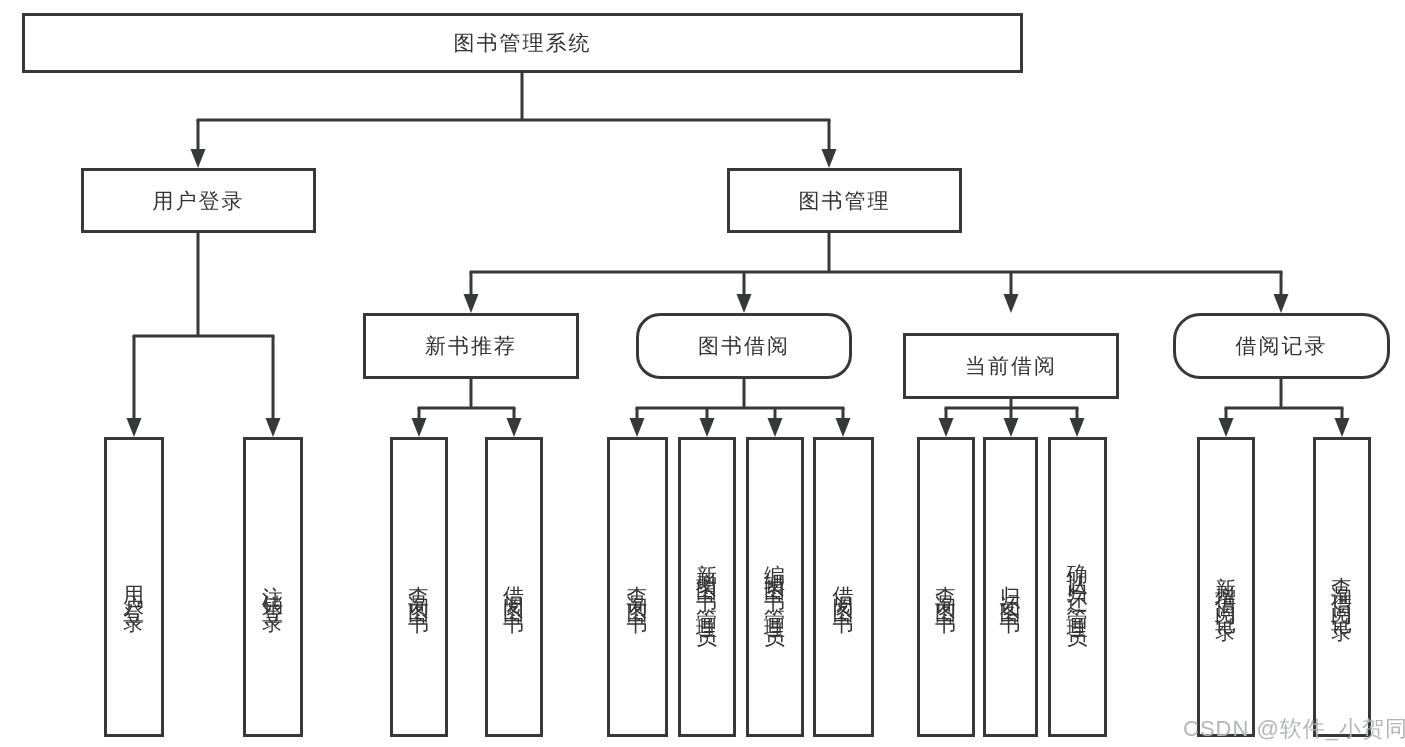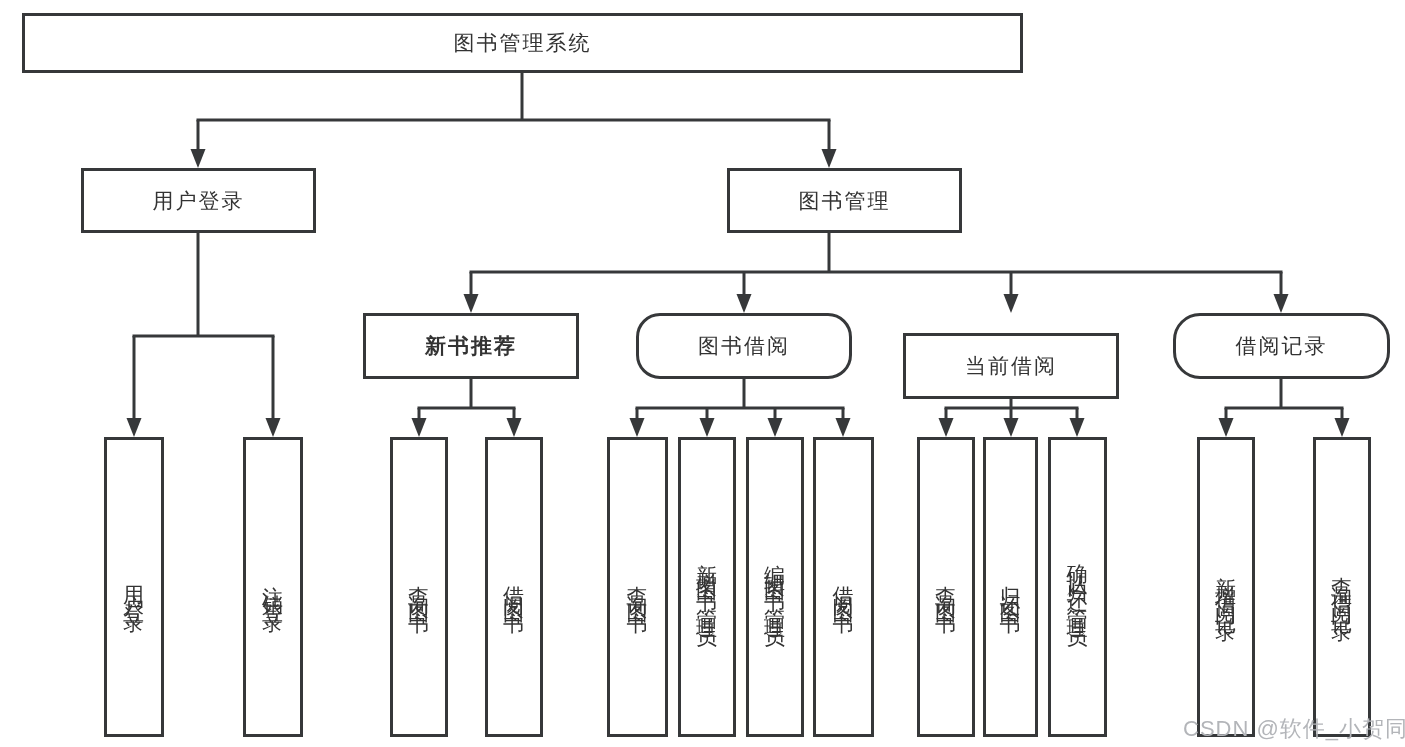--- a/index.html
+++ b/index.html
@@ -136,21 +136,21 @@
       <line x1="1342" y1="408" x2="1342" y2="419"></line>
       <polygon points="1334.5,418 1349.5,418 1342,437"></polygon>
     </g>
   </svg>
 
   <div class="node" style="left:22px; top:13px; width:1001px; height:60px;">图书管理系统</div>
 
   <div class="node" style="left:81px; top:168px; width:235px; height:65px;">用户登录</div>
   <div class="node" style="left:715px; top:168px; width:235px; height:65px;margin-left:12px;">图书管理</div>
 
-  <div class="node" style="left:363px; top:313px; width:216px; height:66px;font-weight:bold;">新书推荐</div>
+  <div class="node" style="left:363px; top:313px; width:216px; height:66px;">新书推荐</div>
   <div class="node" style="left:636px; top:313px; width:216px; height:66px;border-radius:24px;">图书借阅</div>
   <div class="node" style="left:903px; top:313px; width:216px; height:66px;margin-top:20px;">当前借阅</div>
   <div class="node" style="left:1173px; top:313px; width:217px; height:66px;border-radius:27px;">借阅记录</div>
 
   <div class="vnode" style="left:104px; top:437px; width:60px; height:300px;">用户登录</div>
   <div class="vnode" style="left:243px; top:437px; width:60px; height:300px;">注销登录</div>
 
   <div class="vnode" style="left:390px; top:437px; width:58px; height:300px;">查询图书</div>
   <div class="vnode" style="left:485px; top:437px; width:58px; height:300px;">借阅图书</div>
 

